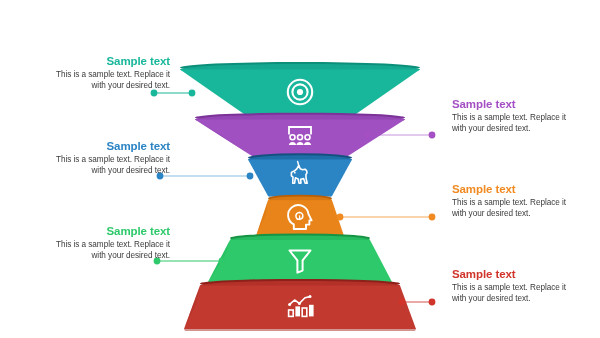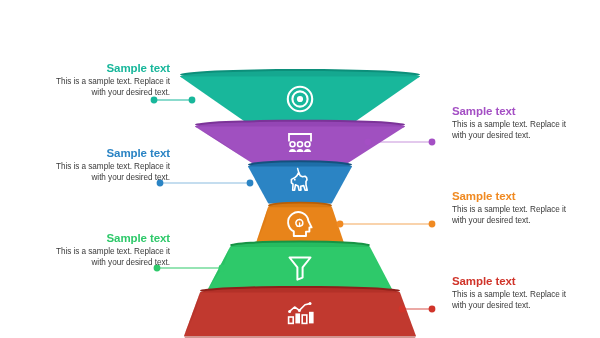--- a/index.html
+++ b/index.html
@@ -3,21 +3,21 @@
 <meta charset="utf-8">
 <style>
   html,body{margin:0;padding:0;}
   body{
     width:600px;height:338px;
     background:#ffffff;
     font-family:"Liberation Sans", sans-serif;
     overflow:hidden;
     position:relative;
   }
-  #stage{position:absolute;left:0;top:11px;width:600px;height:276px;}
+  #stage{position:absolute;left:0;top:4px;width:600px;height:276px;}
 
   
   .label{position:absolute;width:175px;}
   .label .title{
     font-size:11.5px;font-weight:700;line-height:14px;margin:0 0 2px 0;
     letter-spacing:-.1px;
   }
   .label .body{
     font-size:8.2px;line-height:10.5px;color:#3b3b3b;margin:0;
     letter-spacing:-.05px;

